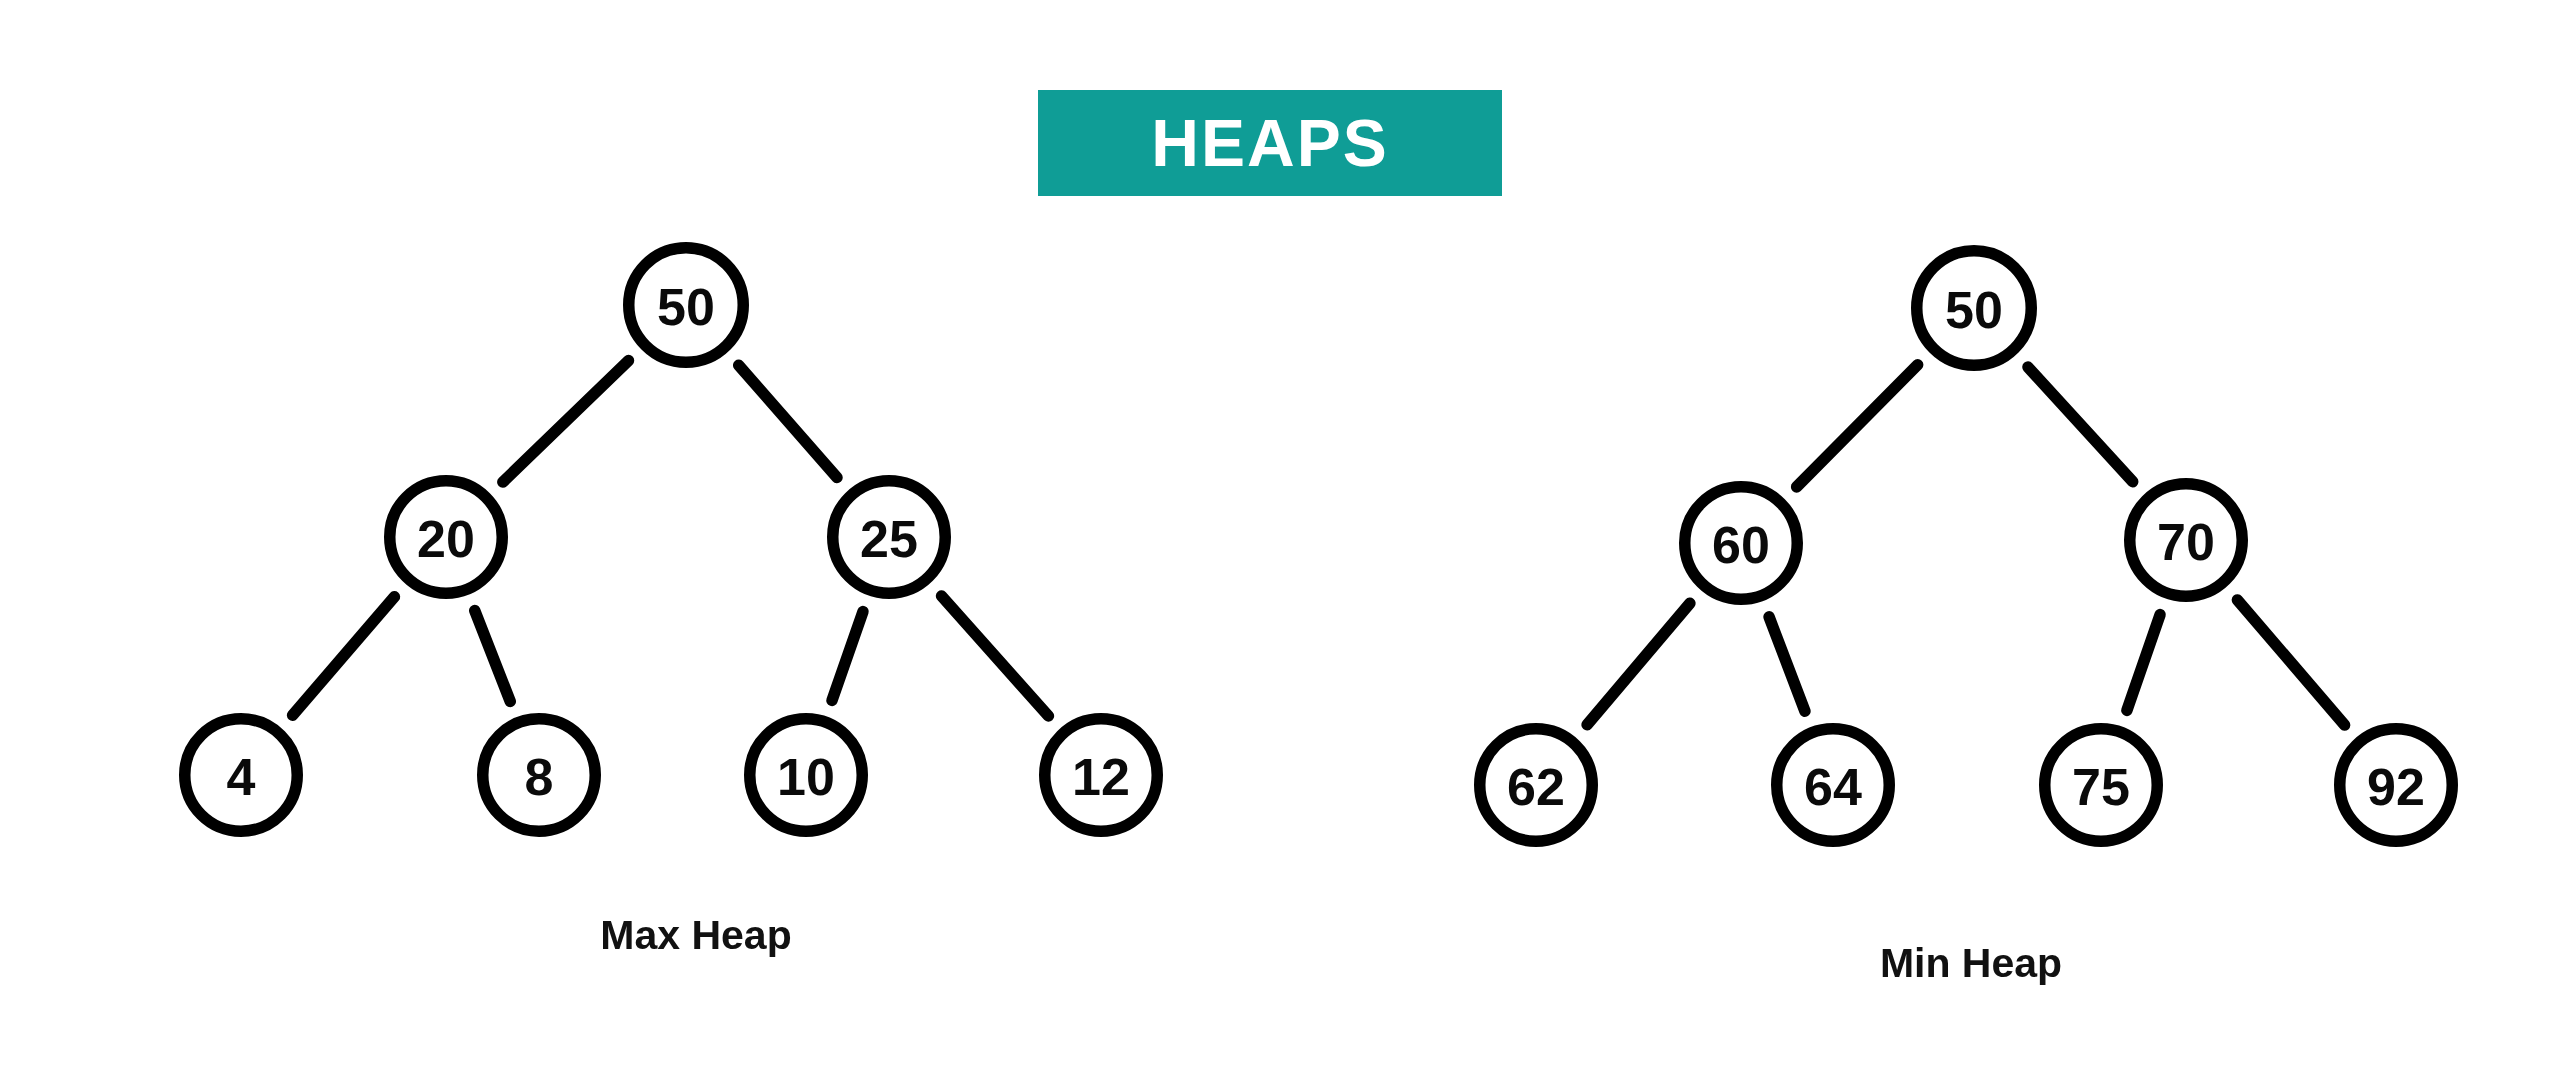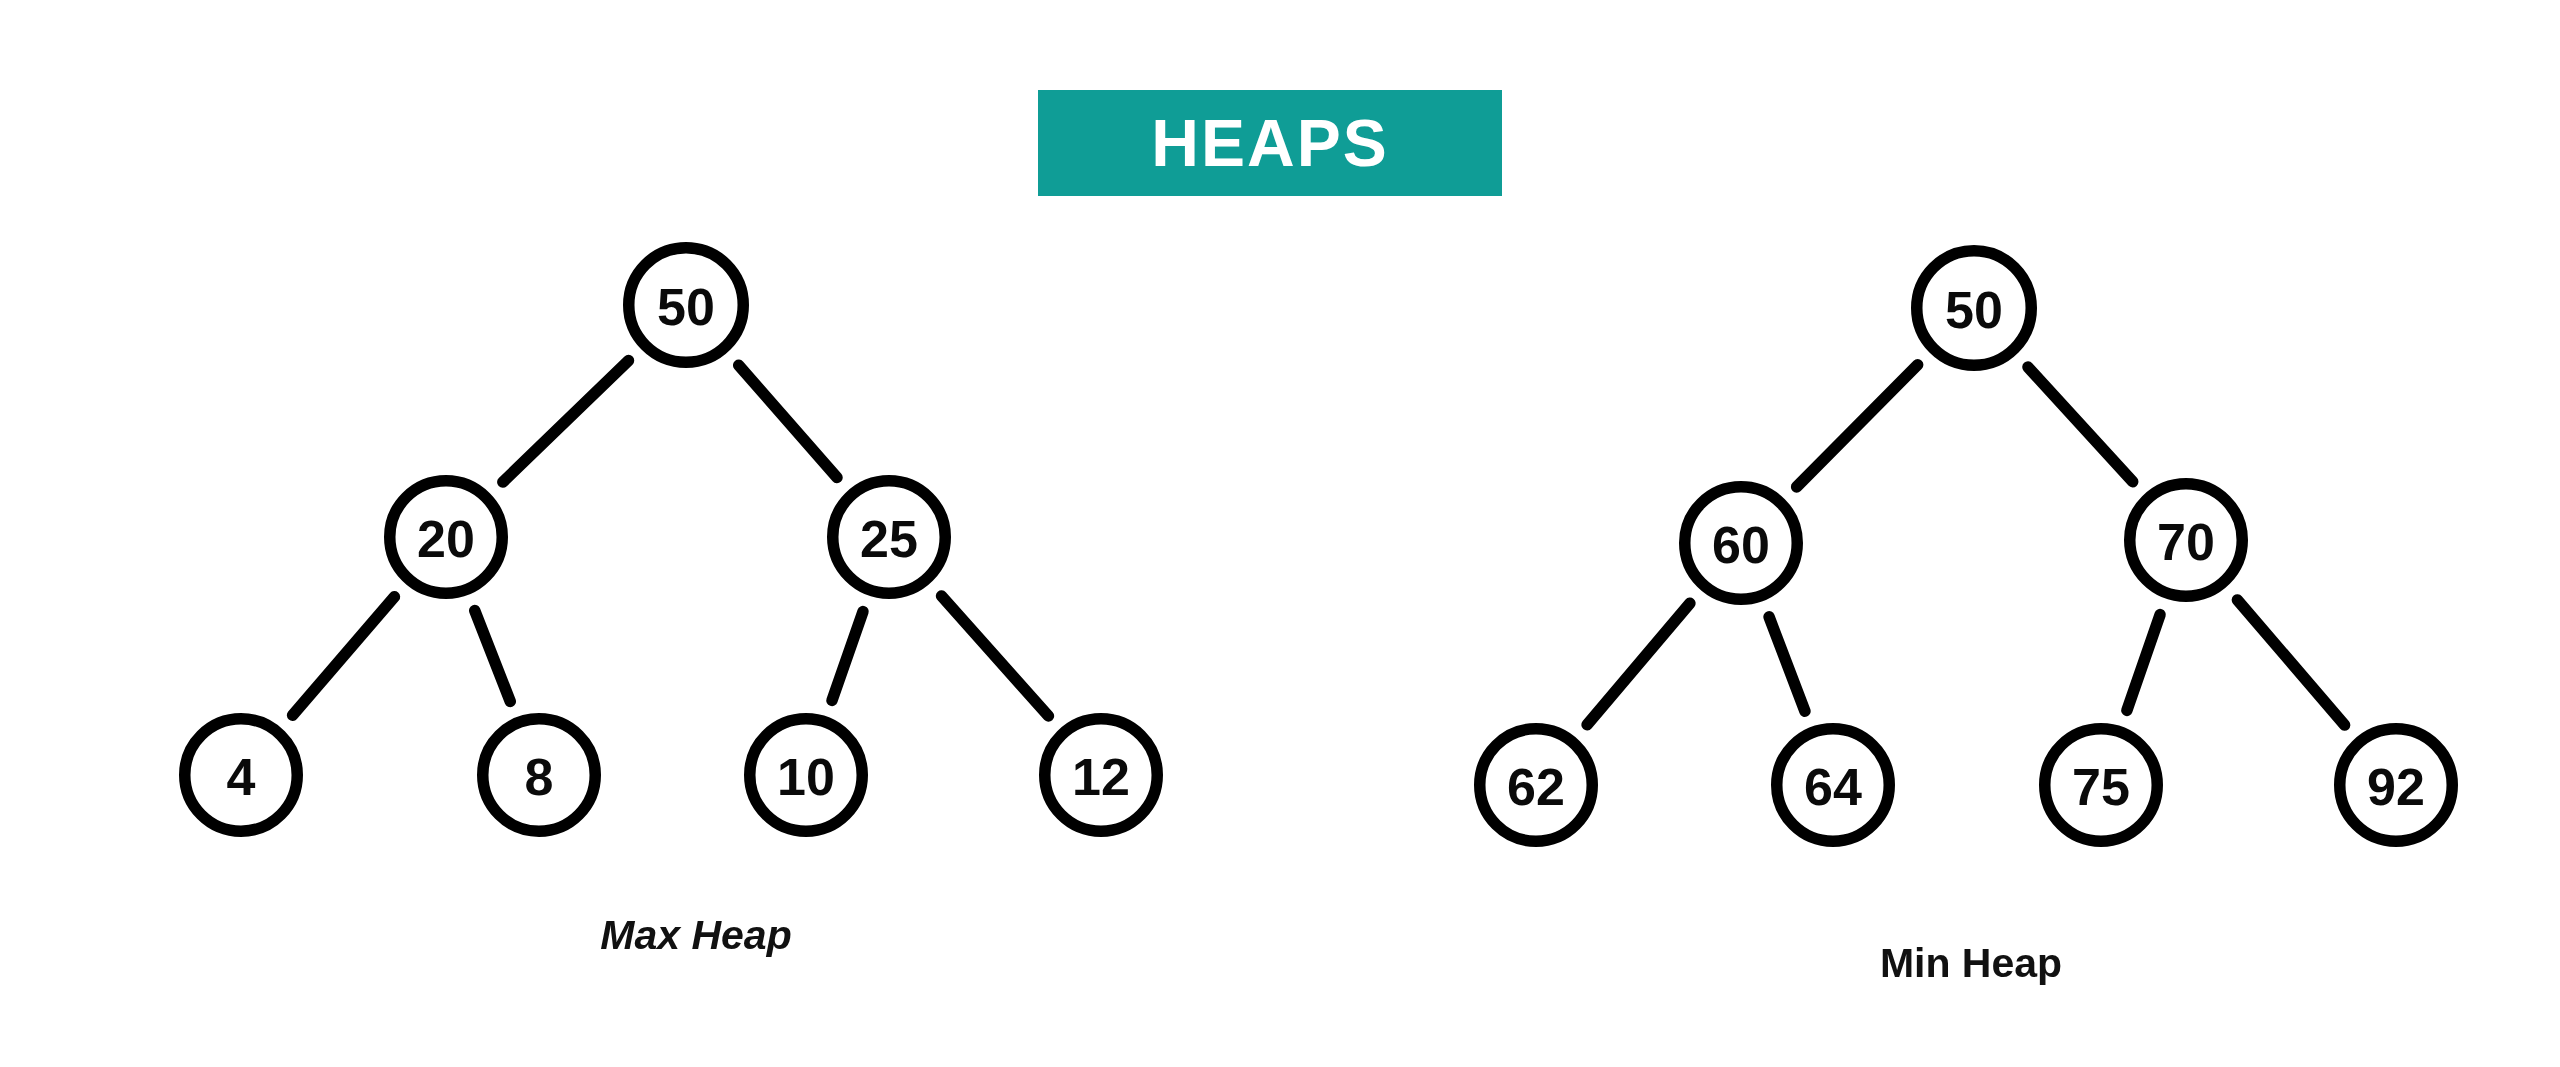--- a/index.html
+++ b/index.html
@@ -154,17 +154,17 @@
           <text x="2085" y="787" class="node-label">75</text>
         </g>
         <g>
           <circle cx="2380" cy="785" r="56.25" class="node-circle" fill="#ffffff" stroke="#000000"></circle>
           <text x="2380" y="787" class="node-label">92</text>
         </g>
       </g>
   </svg>
 
   <div id="captions-layer">
-      <div class="tree-caption" style="left: 680px; top: 935px; font-style: italic;">Max Heap</div>
+      <div class="tree-caption" style="left: 680px; top: 935px;">Max Heap</div>
       <div class="tree-caption" style="left: 1955px; top: 963px;">Min Heap</div>
     </div>
 
 </div>
 
 </body></html>

